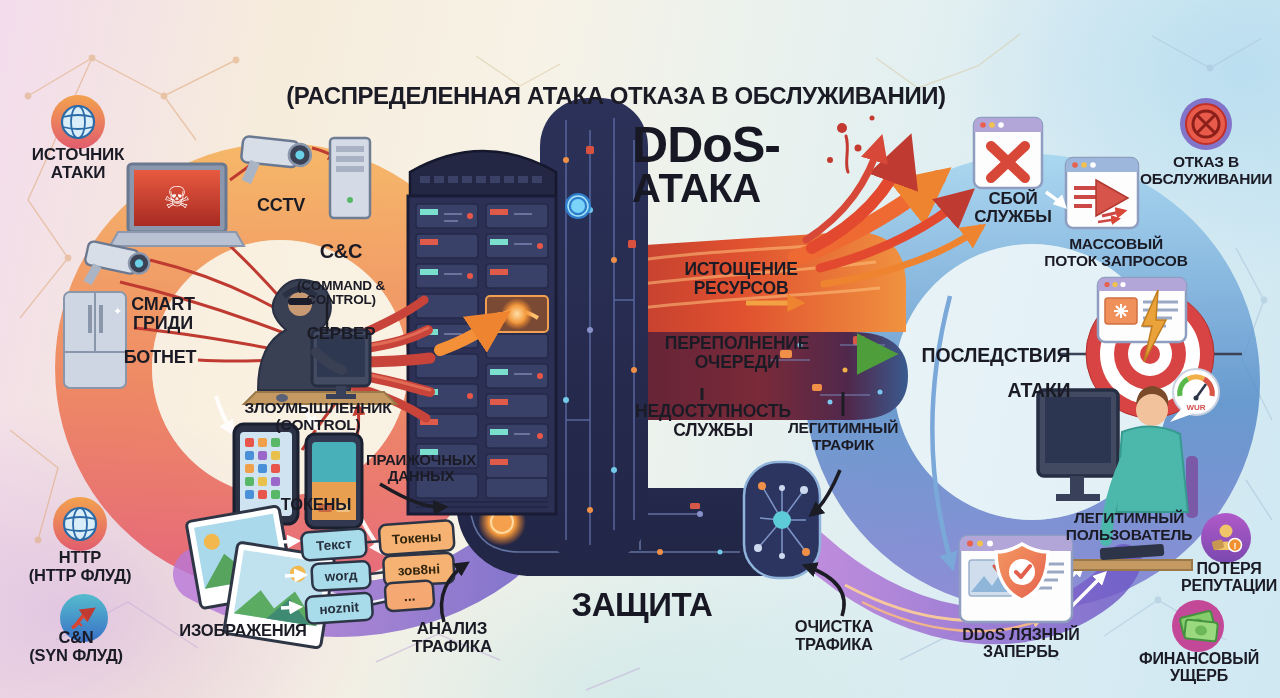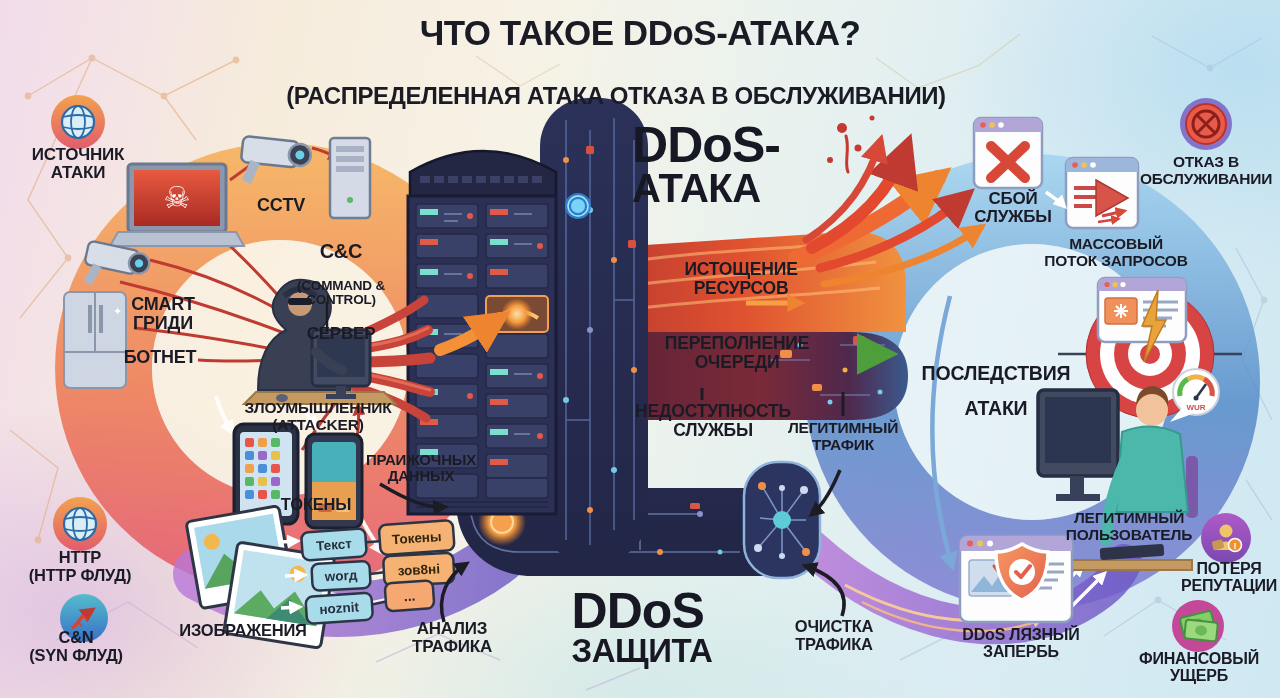--- a/index.html
+++ b/index.html
@@ -681,37 +681,36 @@
   <path d="M327,302 L327,332" stroke-width="2.5"></path>
   <path d="M702,388 L702,400" stroke-width="3"></path>
   <path d="M843,392 L843,416" stroke-width="3"></path>
   <path d="M840,470 C830,494 822,506 812,514" stroke-width="3.5" marker-end="url(#mBlack)"></path>
   <path d="M380,484 C410,502 428,508 444,507" stroke-width="3.5" marker-end="url(#mBlack)"></path>
   <path d="M444,622 C436,596 448,576 466,564" stroke-width="3.5" marker-end="url(#mBlack)"></path>
   <path d="M842,616 C850,592 834,576 806,566" stroke-width="3.5" marker-end="url(#mBlack)"></path>
 </g>
 </svg>
 
-<div class="lbl title1" style="left:640px;top:14px;">ЧТО ТАКОЕ DDoS-АТАКА?</div>
 <div class="lbl title2" style="left:616px;top:51px;margin-top:32px;">(РАСПРЕДЕЛЕННАЯ АТАКА ОТКАЗА В ОБСЛУЖИВАНИИ)</div>
 
 <div class="lbl s17" style="left:78px;top:146px;">ИСТОЧНИК
 АТАКИ</div>
 <div class="lbl s18" style="left:281px;top:196px;">CCTV</div>
 <div class="lbl ccblock" style="left:341px;top:224px;width:130px;">
   <div class="cc1">C&amp;C</div>
   <div class="cc2">(COMMAND &amp;
 CONTROL)</div>
   <div class="cc3">СЕРВЕР</div>
 </div>
 <div class="lbl s18" style="left:163px;top:295px;text-align:center;">СМАRT
 ГРИДИ</div>
 <div class="lbl s18" style="left:160px;top:348px;">БОТНЕТ</div>
 <div class="lbl s155" style="left:318px;top:400px;">ЗЛОУМЫШЛЕННИК
-(ATTACKER)</div>
+(CONTROL)</div>
 <div class="lbl s165" style="left:80px;top:549px;">HTTP
 (HTTP ФЛУД)</div>
 <div class="lbl s165" style="left:76px;top:629px;">C&amp;N
 (SYN ФЛУД)</div>
 <div class="lbl s165" style="left:243px;top:622px;">ИЗОБРАЖЕНИЯ</div>
 <div class="lbl s15" style="left:421px;top:452px;">ПРАИЖОЧНЫХ
 ДАННЫХ</div>
 <div class="lbl s165" style="left:316px;top:496px;">ТОКЕНЫ</div>
 <div class="lbl s17" style="left:452px;top:620px;">АНАЛИЗ
 ТРАФИКА</div>
@@ -722,33 +721,32 @@
 </div>
 <div class="lbl s175" style="left:741px;top:260px;">ИСТОЩЕНИЕ
 РЕСУРСОВ</div>
 <div class="lbl s175" style="left:737px;top:334px;">ПЕРЕПОЛНЕНИЕ
 ОЧЕРЕДИ</div>
 <div class="lbl s175" style="left:713px;top:402px;">НЕДОСТУПНОСТЬ
 СЛУЖБЫ</div>
 <div class="lbl s155" style="left:843px;top:420px;">ЛЕГИТИМНЫЙ
 ТРАФИК</div>
 <div class="bigword" style="left:642px;top:588px;">
-  <div class="bw1">DDoS</div>
   <div class="bw2b">ЗАЩИТА</div>
 </div>
 <div class="lbl s165" style="left:834px;top:618px;">ОЧИСТКА
 ТРАФИКА</div>
 
 <div class="lbl s17" style="left:1013px;top:190px;">СБОЙ
 СЛУЖБЫ</div>
 <div class="lbl s155" style="left:1116px;top:236px;">МАССОВЫЙ
 ПОТОК ЗАПРОСОВ</div>
 <div class="lbl s155" style="left:1206px;top:154px;">ОТКАЗ В
 ОБСЛУЖИВАНИИ</div>
-<div class="lbl s19 gap" style="left:996px;top:356px;">ПОСЛЕДСТВИЯ
+<div class="lbl s19 gap" style="left:996px;top:338px;text-align:right;">ПОСЛЕДСТВИЯ
 АТАКИ</div>
 <div class="lbl s155" style="left:1129px;top:510px;">ЛЕГИТИМНЫЙ
 ПОЛЬЗОВАТЕЛЬ</div>
 <div class="lbl s16" style="left:1021px;top:626px;">DDoS ЛЯЗНЫЙ
 ЗАПЕРБЬ</div>
 <div class="lbl s16" style="left:1229px;top:560px;">ПОТЕРЯ
 РЕПУТАЦИИ</div>
 <div class="lbl s16" style="left:1199px;top:650px;">ФИНАНСОВЫЙ
 УЩЕРБ</div>
 

